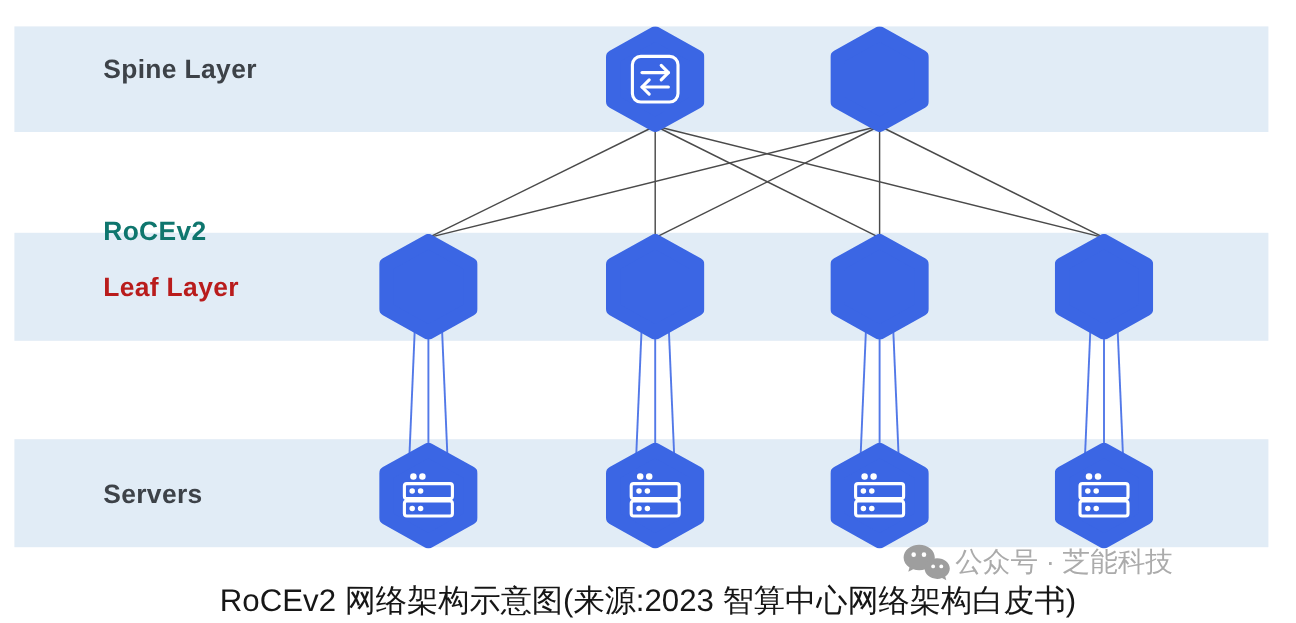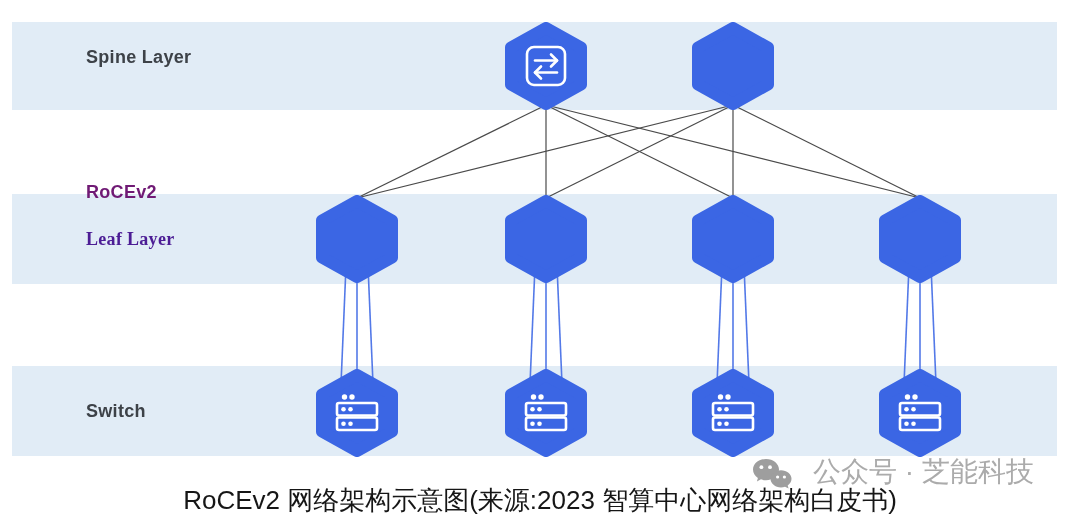--- a/index.html
+++ b/index.html
@@ -14,21 +14,21 @@
     position:absolute;
     left:12px;width:1045px;
     background:#e1ecf6;
   }
   .band.spine{top:22px;height:88px;}
   .band.leaf{top:194px;height:90px;}
   .band.servers{top:366px;height:90px;}
   .layer-label{
     position:absolute;
     left:86px;
-    font-size:18px;
+    font-size:22px;
     font-weight:700;
     color:#3d4248;
     letter-spacing:.3px;
     line-height:25px;
     white-space:pre;
   }
   .lbl-spine{top:45px;}
   .lbl-fabric{top:130px;}
   .lbl-leaf{top:227px;}
   .lbl-nic{top:321px;}
@@ -39,41 +39,41 @@
     position:absolute;
     left:0;top:483px;width:100%;
     text-align:center;
     font-size:26px;
     color:#161616;
     white-space:pre;
   }
   .watermark{
     position:absolute;
     left:752px;top:453px;
-    display:flex;align-items:flex-end;gap:21px;
-    font-size:28px;
+    display:flex;align-items:flex-start;gap:4px;
+    font-size:23px;
     color:#ababab;
     white-space:pre;
   }
 </style>
 </head>
 <body>
 
 <div id="canvas" style="background: rgb(255, 255, 255);">
 
   <div class="band spine" style="background: rgb(225, 236, 246);"></div>
   <div class="band leaf" style="background: rgb(225, 236, 246);"></div>
   <div class="band servers" style="background: rgb(225, 236, 246);"></div>
 
   <div class="layer-label lbl-spine" style="color: rgb(61, 66, 72);">Spine Layer</div>
-  <div class="layer-label lbl-fabric" style="color: #701a75;">
+  <div class="layer-label lbl-fabric" style="color: #0f766e;">
     <div>RoCEv2</div>
   </div>
-  <div class="layer-label lbl-leaf" style="color: #4c1d95; font-family: Liberation Serif, serif;">Leaf Layer</div>
-  <div class="layer-label lbl-servers" style="color: rgb(61, 66, 72);">Switch</div>
+  <div class="layer-label lbl-leaf" style="color: #b91c1c;">Leaf Layer</div>
+  <div class="layer-label lbl-servers" style="color: rgb(61, 66, 72);">Servers</div>
 
   <svg id="links" width="1080" height="519">
       <line x1="546" y1="105" x2="357" y2="198" stroke="#4a4a4a" stroke-width="1.2"></line>
       <line x1="546" y1="105" x2="546" y2="198" stroke="#4a4a4a" stroke-width="1.2"></line>
       <line x1="546" y1="105" x2="733" y2="198" stroke="#4a4a4a" stroke-width="1.2"></line>
       <line x1="546" y1="105" x2="920" y2="198" stroke="#4a4a4a" stroke-width="1.2"></line>
       <line x1="733" y1="105" x2="357" y2="198" stroke="#4a4a4a" stroke-width="1.2"></line>
       <line x1="733" y1="105" x2="546" y2="198" stroke="#4a4a4a" stroke-width="1.2"></line>
       <line x1="733" y1="105" x2="733" y2="198" stroke="#4a4a4a" stroke-width="1.2"></line>
       <line x1="733" y1="105" x2="920" y2="198" stroke="#4a4a4a" stroke-width="1.2"></line>

